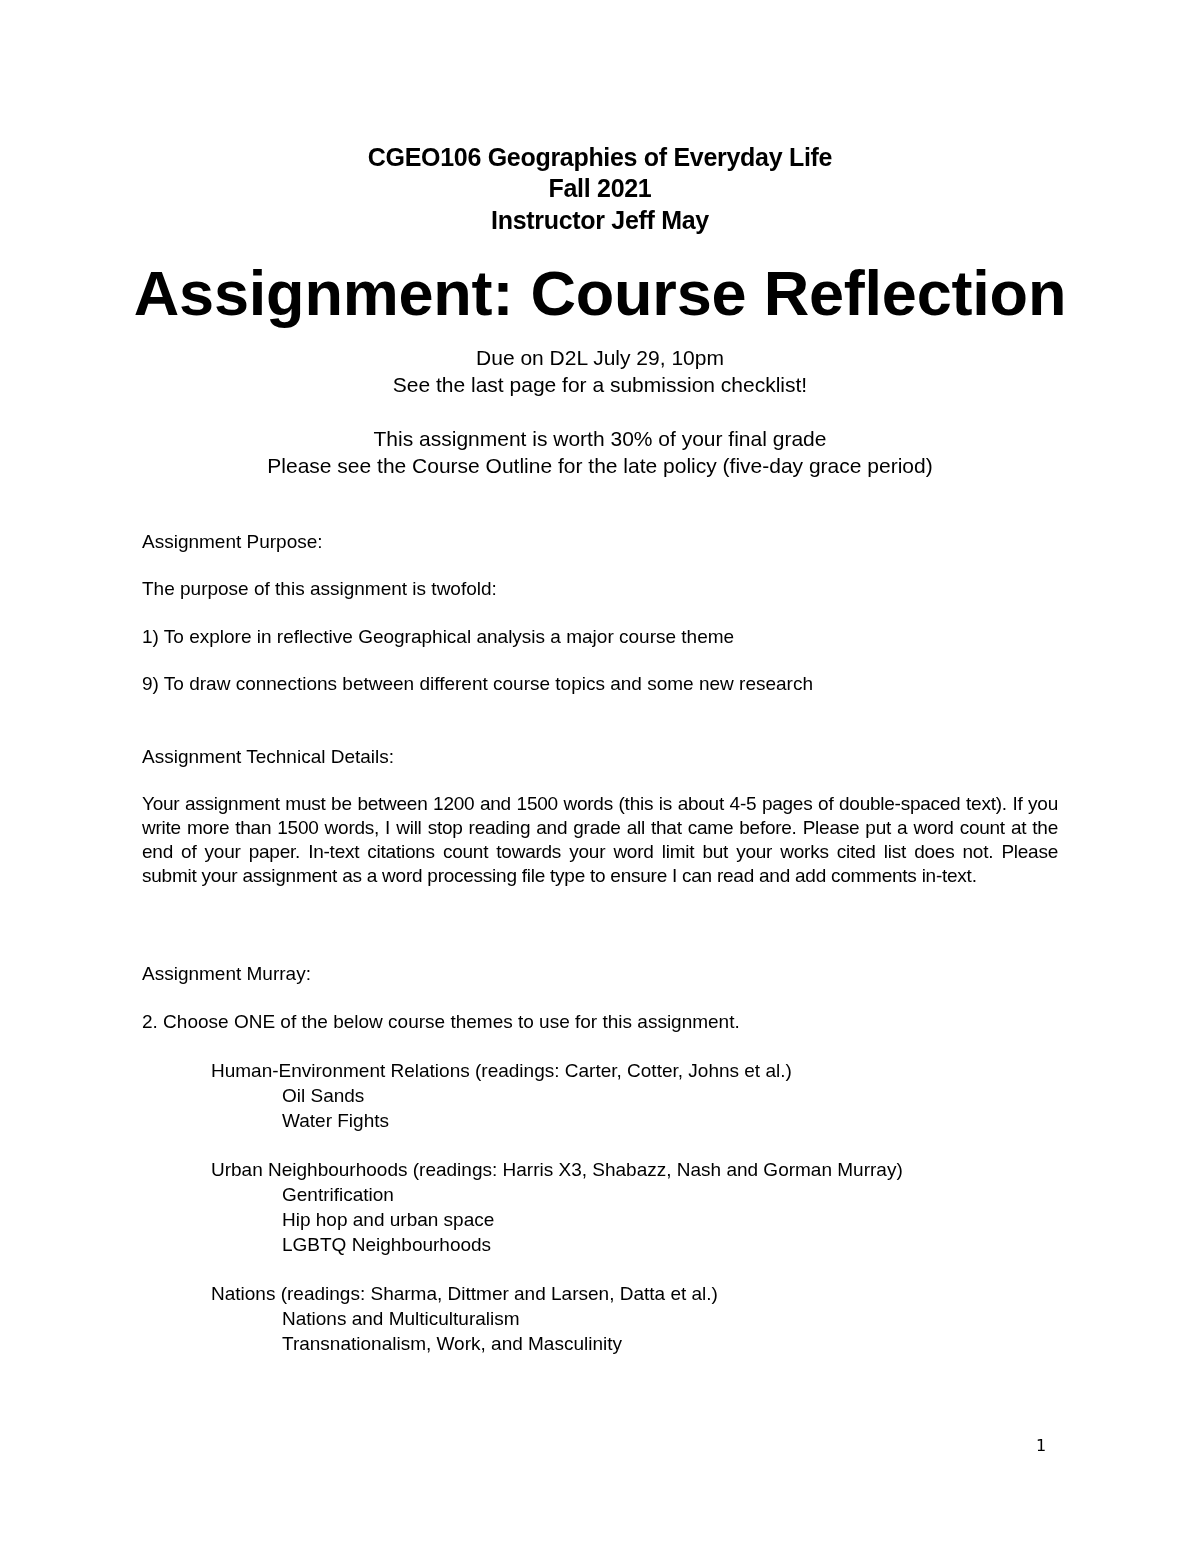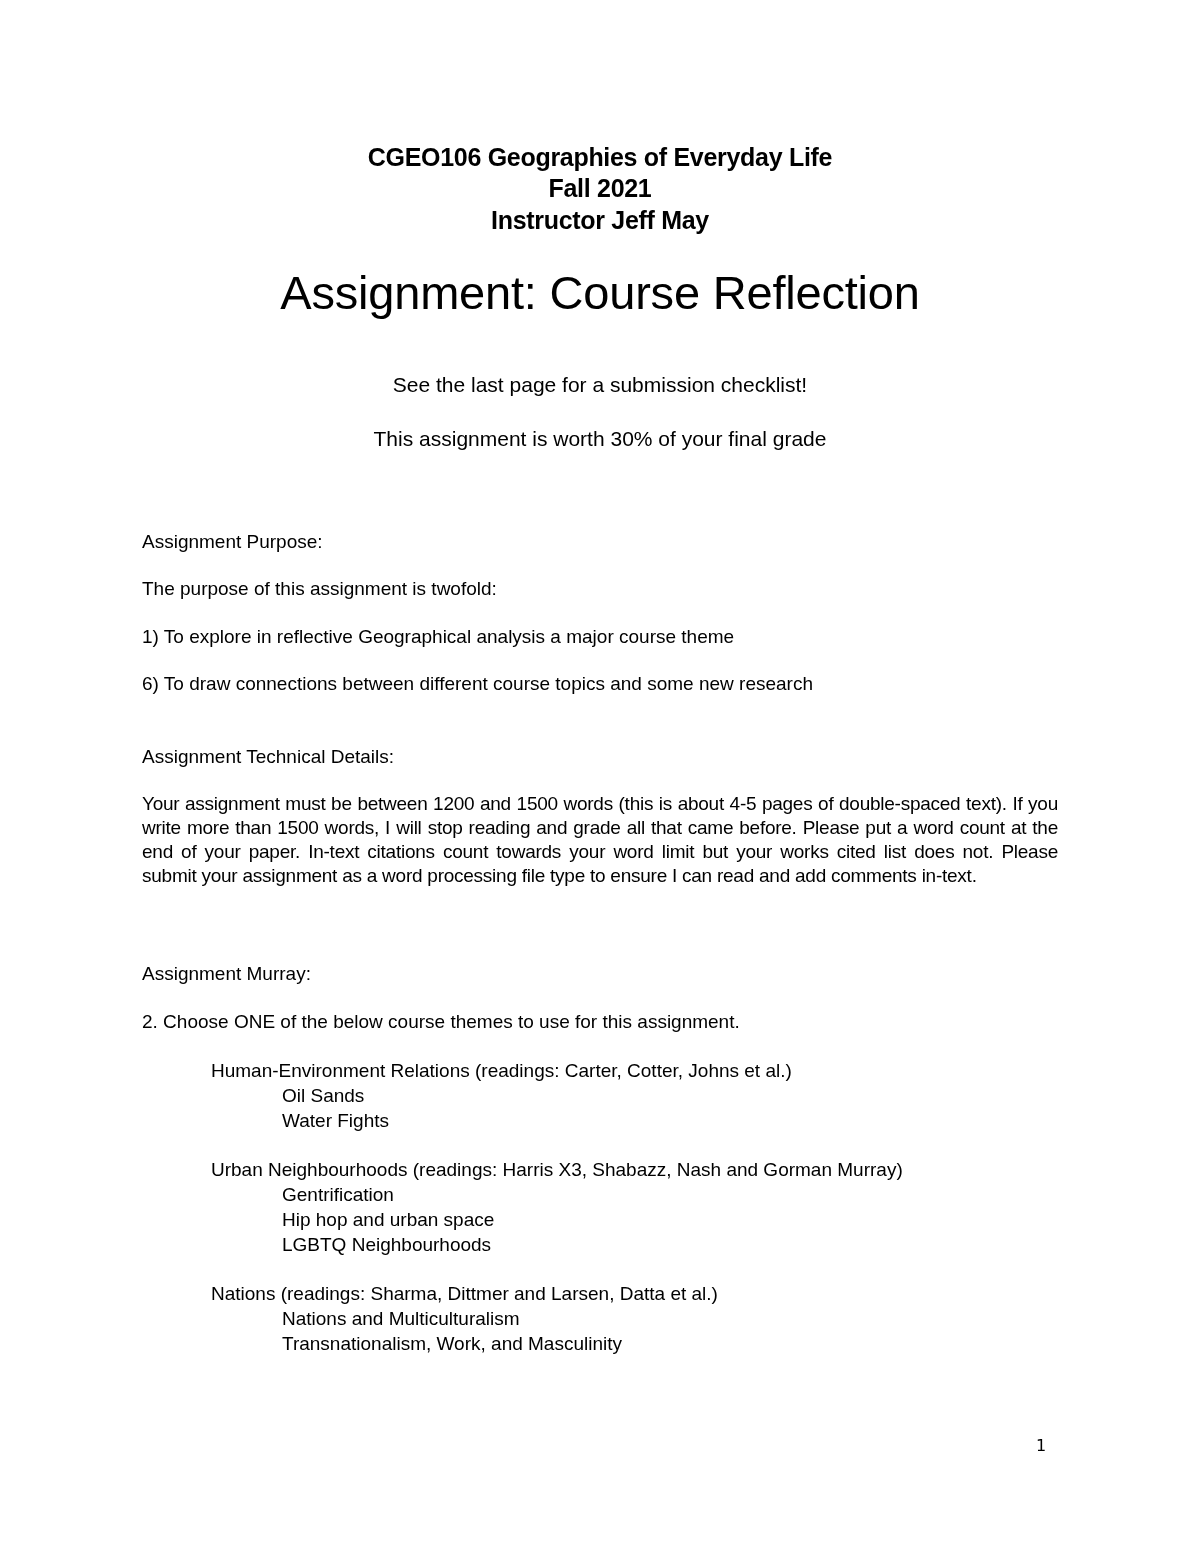--- a/index.html
+++ b/index.html
@@ -1,46 +1,48 @@
 <!DOCTYPE html>
 <html><head>
   <meta charset="utf-8">
   <style>
     html, body { margin: 0; padding: 0; background: #ffffff; }
     body { width: 1200px; height: 1553px; position: relative; overflow: hidden;
            font-family: "Liberation Sans", sans-serif; color: #000; }
     .page { position: absolute; left: 0; top: 0; width: 1044px; height: 1553px; }
     .center { position: absolute; left: 0; width: 1200px; text-align: center; }
     .hdr { font-weight: bold; font-size: 25px; line-height: 31px; letter-spacing: -0.3px; }
-    .title { font-weight: normal; font-size: 47px; line-height: 56px; letter-spacing: -0.2px; }
+    .title { font-weight: bold; font-size: 63px; line-height: 56px; letter-spacing: -0.2px; }
     .sub { font-size: 21px; line-height: 27px; }
     .abs { position: absolute; font-size: 19px; line-height: 24px; white-space: nowrap; }
     .bold { font-weight: normal; }
     .para { position: absolute; left: 142px; width: 916px; font-size: 19px; line-height: 24px; text-align: justify; }
     .pagenum { position: absolute; left: 1036px; top: 1436px; font-family: "DejaVu Sans", sans-serif; font-size: 16px; }
   </style>
 </head>
 <body>
 
 <div class="page">
 
   <div class="center hdr" style="top:142px">CGEO106 Geographies of Everyday Life</div>
   <div class="center hdr" style="top:173px">Fall 2021</div>
   <div class="center hdr" style="top:205px">Instructor Jeff May</div>
 
   <div class="center title" style="top:265px">Assignment: Course Reflection</div>
 
+  <div class="center sub" style="top:344px">Due on D2L July 29, 10pm</div>
   <div class="center sub" style="top:371px">See the last page for a submission checklist!</div>
 
   <div class="center sub" style="top:425px">This assignment is worth 30% of your final grade</div>
+  <div class="center sub" style="top:452px">Please see the Course Outline for the late policy (five-day grace period)</div>
 
   <div class="abs bold" style="left:142px; top:530px">Assignment Purpose:</div>
   <div class="abs" style="left:142px; top:577px">The purpose of this assignment is twofold:</div>
   <div class="abs" style="left:142px; top:625px">1) To explore in reflective Geographical analysis a major course theme</div>
-  <div class="abs" style="left:142px; top:672px">6) To draw connections between different course topics and some new research</div>
+  <div class="abs" style="left:142px; top:672px">9) To draw connections between different course topics and some new research</div>
 
   <div class="abs bold" style="left:142px; top:745px">Assignment Technical Details:</div>
   <div class="para" style="top:792px; letter-spacing:-0.25px">Your assignment must be between 1200 and 1500 words (this is about 4-5 pages of double-spaced text). If you write more than 1500 words, I will stop reading and grade all that came before. Please put a word count at the end of your paper. In-text citations count towards your word limit but your works cited list does not. Please submit your assignment as a word processing file type to ensure I can read and add comments in-text.</div>
 
   <div class="abs bold" style="left:142px; top:962px">Assignment Murray:</div>
   <div class="abs" style="left:142px; top:1010px">2. Choose ONE of the below course themes to use for this assignment.</div>
 
   <div class="abs" style="left:211px; top:1059px">Human-Environment Relations (readings: Carter, Cotter, Johns et al.)</div>
   <div class="abs" style="left:282px; top:1084px">Oil Sands</div>
   <div class="abs" style="left:282px; top:1109px">Water Fights</div>

